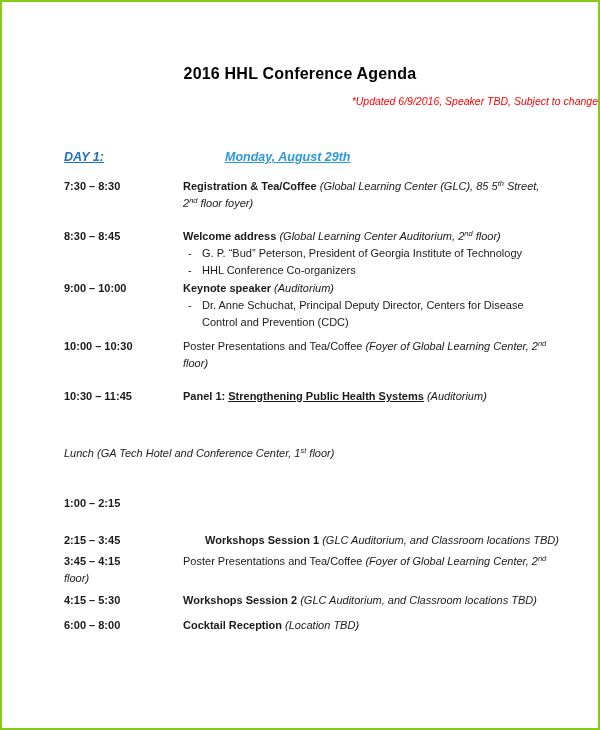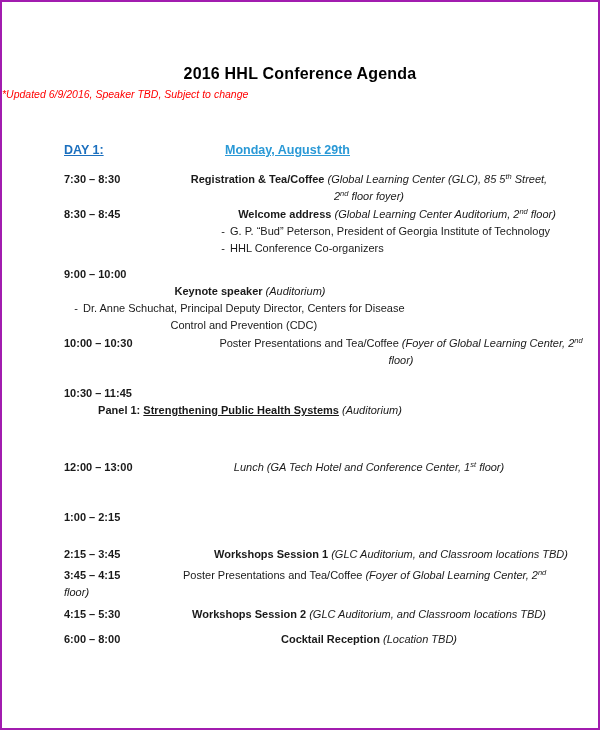--- a/index.html
+++ b/index.html
@@ -6,46 +6,47 @@
   body{
     font-family:"Liberation Sans","DejaVu Sans",sans-serif;
     color:#1a1a1a;
     -webkit-font-smoothing:antialiased;
   }
   .page{
     position:relative;
     width:600px;height:730px;
     box-sizing:border-box;
     background:#fff;
-    border:2px solid #a21caf;
+    border:2px solid #84cc16;
     overflow:hidden;
   }
   .title{
     margin:62px 0 0 0;
     text-align:center;
     font-size:16px;
     font-weight:bold;
     color:#000;
     letter-spacing:0.2px;
     line-height:20px;
   }
   .subtitle{
-    margin-top:3px;
-    text-align:left;
+    margin-top:10px;
+    text-align:right;
     font-style:italic;
     font-size:10.5px;
     line-height:15px;
     color:var(--red,#ff0000);
   }
   .day-header{
     display:flex;
     margin:40px 62px 0 62px;
     font-size:12.5px;
     font-weight:bold;
     line-height:17px;
+    font-style:italic;
   }
   .day-label{
     flex:none;width:119px;
     color:var(--day-label,#1b6fbe);
     text-decoration:underline;
   }
   .day-date{
     color:var(--day-date,#2a99d6);
     text-decoration:underline;
     padding-left:42px;
@@ -59,21 +60,20 @@
   .row.flow{display:block;white-space:nowrap;}
   .time{
     flex:none;width:119px;
     font-weight:bold;
     white-space:nowrap;
   }
   .row.flow .time{display:inline-block;vertical-align:top;}
   .desc{
     width:372px;
     white-space:nowrap;
-    text-align:center;
   }
   .b{font-weight:bold;}
   .i{font-style:italic;}
   .u{text-decoration:underline;}
   sup{
     font-size:7.5px;
     line-height:0;
     vertical-align:4px;
   }
   .bullet{display:flex;}
@@ -86,51 +86,50 @@
 <div class="page">
   <h1 class="title">2016 HHL Conference Agenda</h1>
   <div class="subtitle">*Updated 6/9/2016, Speaker TBD, Subject to change</div>
 
   <div class="day-header">
     <span class="day-label">DAY 1:</span>
     <span class="day-date">Monday, August 29th</span>
   </div>
 
   <div class="rows">
-      <div class="row" style="margin-bottom: 1px;">
+      <div class="row" style="margin-bottom: 16px;">
         <span class="time">7:30 – 8:30</span>
         <div class="desc"><span class="b">Registration &amp; Tea/Coffee </span><span class="i">(Global Learning Center (GLC), 85 5</span><sup class="i">th</sup><span class="i"> Street,</span><br><span class="i">2</span><sup class="i">nd</sup><span class="i"> floor foyer)</span></div>
       </div>
-      <div class="row" style="margin-bottom: 9px; gap: 28px;">
+      <div class="row" style="margin-bottom: 1px;">
         <span class="time">8:30 – 8:45</span>
         <div class="desc"><span class="b">Welcome address </span><span class="i">(Global Learning Center Auditorium, 2</span><sup class="i">nd</sup><span class="i"> floor)</span><div class="bullet">
             <span class="dash">-</span>
             <span class="btext"><span>G. P. “Bud” Peterson, President of Georgia Institute of Technology</span></span>
           </div><div class="bullet">
             <span class="dash">-</span>
             <span class="btext"><span>HHL Conference Co-organizers</span></span>
           </div></div>
       </div>
-      <div class="row" style="margin-bottom: 1px; flex-direction: column;">
+      <div class="row" style="margin-bottom: 7px;">
         <span class="time">9:00 – 10:00</span>
         <div class="desc"><span class="b">Keynote speaker </span><span class="i">(Auditorium)</span><div class="bullet">
             <span class="dash">-</span>
             <span class="btext"><span>Dr. Anne Schuchat, Principal Deputy Director, Centers for Disease</span><br><span>Control and Prevention (CDC)</span></span>
           </div></div>
       </div>
-      <div class="row" style="margin-bottom: 16px; gap: 32px;">
+      <div class="row" style="margin-bottom: 16px;">
         <span class="time">10:00 – 10:30</span>
         <div class="desc"><span>Poster Presentations and Tea/Coffee </span><span class="i">(Foyer of Global Learning Center, 2</span><sup class="i">nd</sup><br><span class="i">floor)</span></div>
       </div>
-      <div class="row" style="margin-bottom: 40px; flex-direction: column;">
+      <div class="row" style="margin-bottom: 40px;">
         <span class="time">10:30 – 11:45</span>
         <div class="desc"><span class="b">Panel 1: </span><span class="b u">Strengthening Public Health Systems</span><span> </span><span class="i">(Auditorium)</span></div>
       </div>
       <div class="row" style="margin-bottom: 33px;">
-        <span class="time">12:00 – 13:00</span>
         <div class="desc"><span class="i">Lunch (GA Tech Hotel and Conference Center, 1</span><sup class="i">st</sup><span class="i"> floor)</span></div>
       </div>
       <div class="row" style="margin-bottom: 20px;">
         <span class="time">1:00 – 2:15</span>
       </div>
       <div class="row" style="margin-bottom: 4px; gap: 22px;">
         <span class="time">2:15 – 3:45</span>
         <div class="desc"><span class="b">Workshops Session 1 </span><span class="i">(GLC Auditorium, and Classroom locations TBD)</span></div>
       </div>
       <div class="row flow" style="margin-bottom: 5px;"><span class="time">3:45 – 4:15</span><span>Poster Presentations and Tea/Coffee </span><span class="i">(Foyer of Global Learning Center, 2</span><sup class="i">nd</sup><br><span class="i">floor)</span></div>

